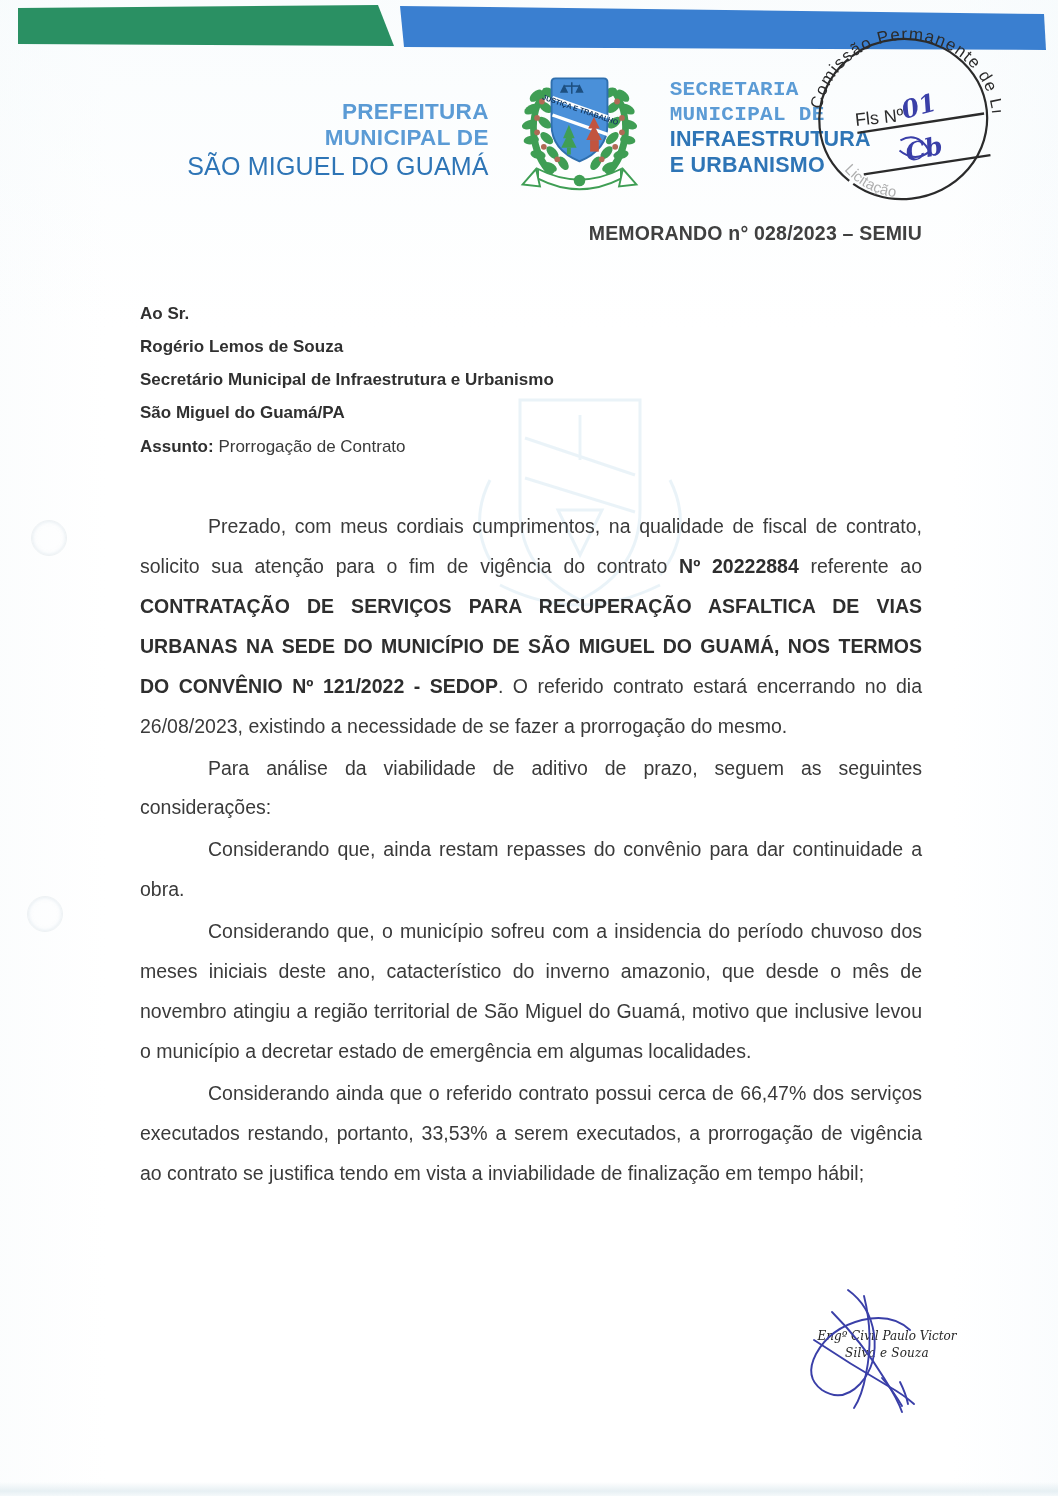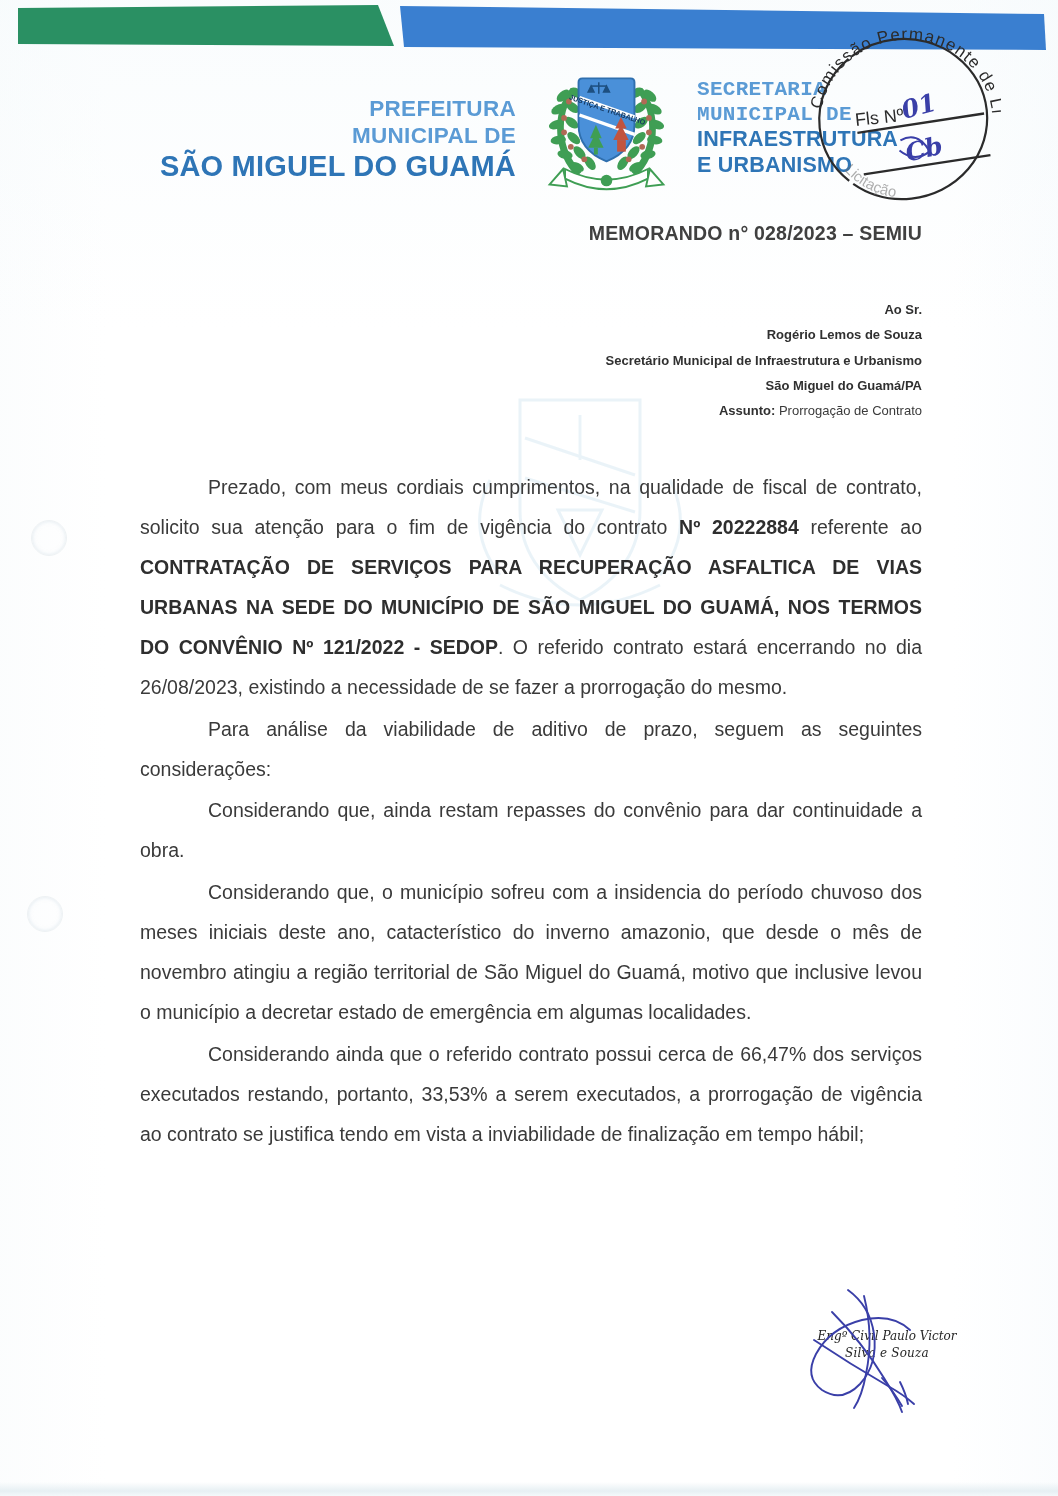--- a/index.html
+++ b/index.html
@@ -79,22 +79,22 @@
     margin-top: 24px;
   }
   .lh-left .l1,
   .lh-left .l2 {
     font-size: 22.5px;
     font-weight: bold;
     letter-spacing: 0.3px;
     color: #5b9bd5;
   }
   .lh-left .l3 {
-    font-size: 29px;
-    font-weight: bold;
+    font-size: 25px;
+    font-weight: normal;
     letter-spacing: 0.2px;
     color: #2e75b6;
   }
   .lh-right {
     text-align: left;
     line-height: 1.18;
   }
   .lh-right .r1,
   .lh-right .r2 {
     font-size: 21px;
@@ -151,25 +151,24 @@
     font-weight: bold;
     letter-spacing: 0.2px;
     margin: 0 0 52px 0;
     color: #404040;
     text-align: right;
   }
   .addr-block {
     margin: 0 0 44px 0;
   }
   .addr-line {
-    font-size: 13px;
+    font-size: 17px;
     font-weight: bold;
     line-height: 1.95;
     color: #303030;
-    text-align: right;
   }
   .addr-line .normal {
     font-weight: normal;
     color: #3a3a3a;
   }
   p.para {
     font-size: 19.5px;
     line-height: 2.05;
     text-align: justify;
     text-indent: 68px;

